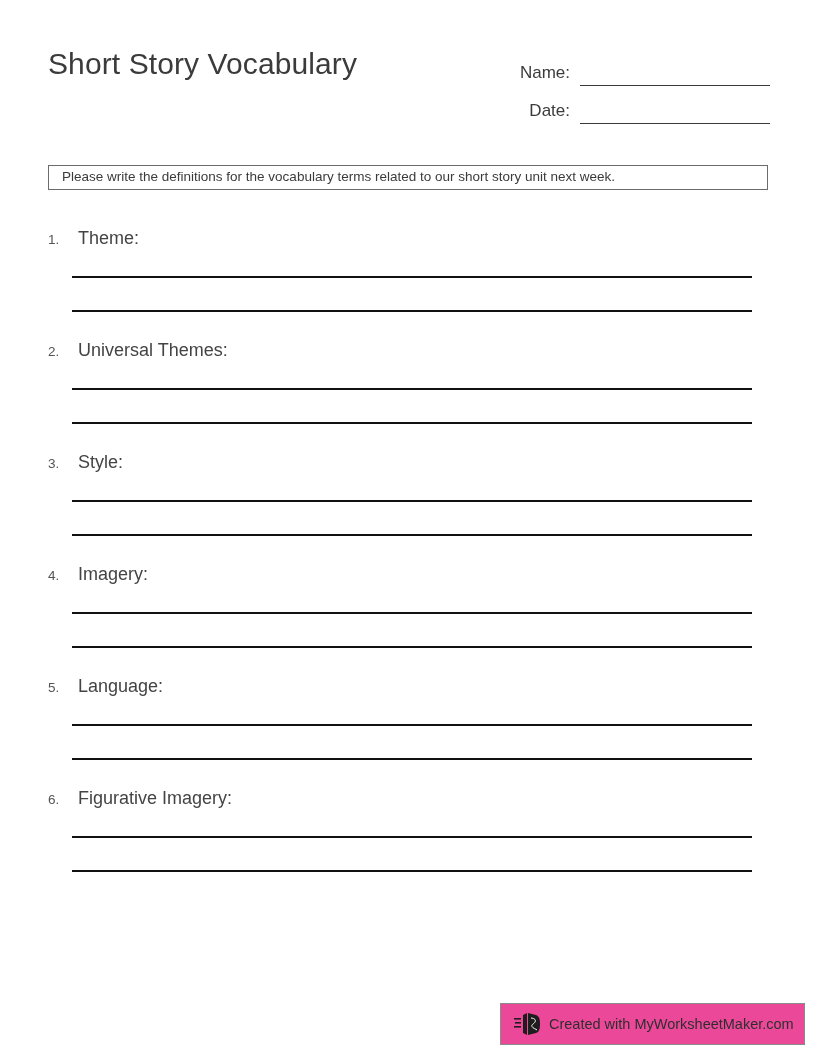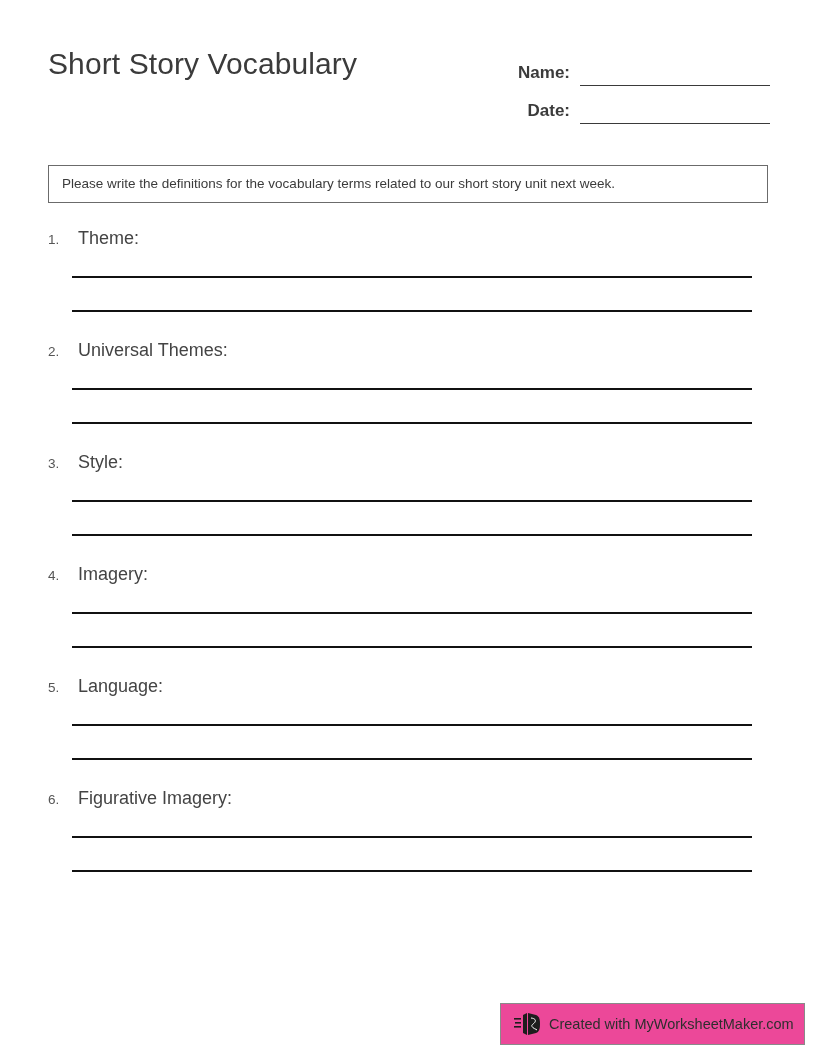--- a/index.html
+++ b/index.html
@@ -46,39 +46,39 @@
     width: 300px;
   }
   .nd-row {
     display: flex;
     align-items: flex-end;
     justify-content: flex-end;
     height: 38px;
   }
   .nd-label {
     font-size: 17px;
-    font-weight: 700;
+    font-weight: 400;
     color: #3b3b3b;
     padding-right: 10px;
     padding-bottom: 3px;
     white-space: nowrap;
   }
   .nd-line {
     width: 190px;
     border-bottom: 1.6px solid #3a3a3a;
     height: 20px;
   }
 
   
   .instruction-box {
     position: absolute;
     left: 48px;
     top: 165px;
     width: 720px;
-    height: 38px;
+    height: 25px;
     border: 1.2px solid #6b6b6b;
     box-sizing: border-box;
     display: flex;
     align-items: center;
   }
   .instruction-text {
     font-size: 13.5px;
     color: #3b3b3b;
     padding-left: 13px;
     line-height: 1.2;

